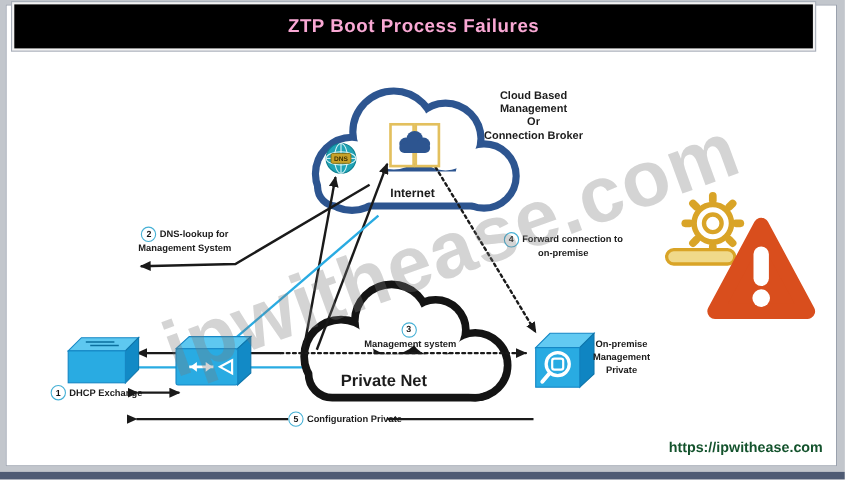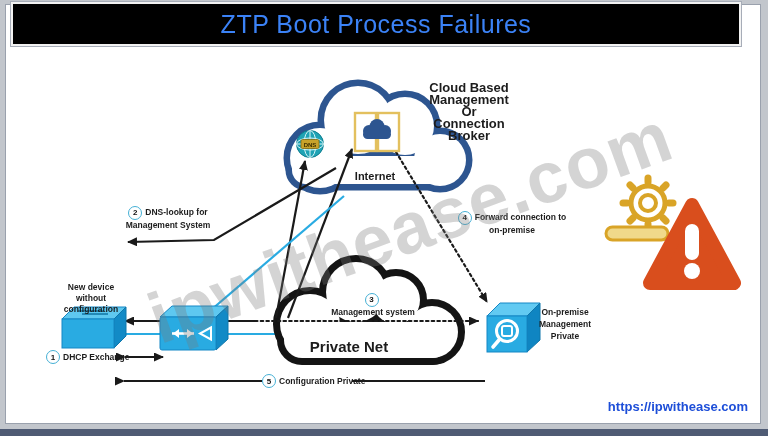--- a/index.html
+++ b/index.html
@@ -2,31 +2,31 @@
 <html><head>
 <meta charset="utf-8">
 <style>
   html,body{margin:0;padding:0;}
   body{font-family:"Liberation Sans",sans-serif;background:#e9e9e9;}
   .frame{position:relative;width:768px;height:436px;background:#c2c6cc;overflow:hidden;}
   .canvas{position:absolute;left:5px;top:4px;width:754px;height:418px;background:#ffffff;border:1px solid #9aa1ad;}
   .bottom-strip{position:absolute;left:0;bottom:0;width:768px;height:7px;background:#4f5b74;}
   .title-bar{position:absolute;left:13px;top:4px;width:726px;height:40px;background:#000;
     box-shadow:0 0 0 2px #f2f2f2,0 0 0 3px #a7adb8;display:flex;align-items:center;justify-content:center;}
-  .title-bar span{color:#3b82f6;font-weight:normal;font-size:25px;letter-spacing:.5px;}
+  .title-bar span{color:#f9a8d4;font-weight:bold;font-size:17px;letter-spacing:.5px;}
   .lbl{position:absolute;font-weight:bold;color:#1c1c1c;text-align:center;}
   .svgwrap{position:absolute;left:0;top:0;width:768px;height:436px;}
   .num{display:inline-flex;flex:0 0 auto;width:12px;height:12px;border:1.6px solid #45b0d5;border-radius:50%;
     background:#fff;font-size:8px;font-weight:bold;color:#111;align-items:center;justify-content:center;margin-right:3px;}
   .steprow{display:inline-flex;align-items:center;justify-content:center;}
   .watermark{position:absolute;left:80px;top:186px;width:660px;text-align:center;
     font-size:72px;font-weight:bold;letter-spacing:1px;color:rgba(120,120,120,0.32);
     transform:rotate(-20deg);pointer-events:none;white-space:nowrap;z-index:30;}
   .link{position:absolute;left:552px;top:399px;width:196px;text-align:right;
-    font-size:13px;font-weight:bold;color:#1d4ed8;}
+    font-size:13px;font-weight:bold;color:#14532d;}
 </style>
 </head>
 <body>
 
 <div class="frame">
   <div class="canvas"></div>
   <div class="bottom-strip"></div>
 
   <div class="title-bar">
     <span>ZTP Boot Process Failures</span>
@@ -161,35 +161,30 @@
 
     <rect x="606" y="227" width="62" height="13" rx="6.5" fill="#f0d98a" stroke="#D9A427" stroke-width="3"></rect>
 
     <g>
       <path d="M692,205 L734,283 L650,283 Z" fill="#D94E1D" stroke="#D94E1D" stroke-width="14" stroke-linejoin="round"></path>
       <rect x="685" y="224" width="14" height="36" rx="7" fill="#ffffff"></rect>
       <circle cx="692" cy="271" r="8" fill="#ffffff"></circle>
     </g>
   </svg>
 
-  <div class="lbl" style="left:416px;top:82px;width:106px;font-size:13px;line-height:12px;">
+  <div class="lbl" style="left:432px;top:82px;width:106px;font-size:10px;line-height:12px;">
     <div>Cloud Based</div>
     <div>Management</div>
     <div>Or</div>
     <div>Connection Broker</div>
   </div>
 
   <div class="lbl" style="left:342px;top:170px;width:66px;font-size:11px;">Internet</div>
   <div class="lbl" style="left:308px;top:338px;width:82px;font-size:15px;">Private Net</div>
 
-  <div class="lbl" style="left:56px;top:282px;width:70px;font-size:8.5px;line-height:11px;">
-    <div>New device</div>
-    <div>without</div>
-    <div>configuration</div>
-  </div>
 
   <div class="lbl" style="left:533px;top:306px;width:64px;font-size:8.5px;line-height:12px;">
     <div>On-premise</div>
     <div>Management</div>
     <div>Private</div>
   </div>
 
   <div class="lbl steprow" style="left:46px;top:350px;font-size:8.5px;">
     <span class="num">1</span>
     <span>DHCP Exchange</span>

